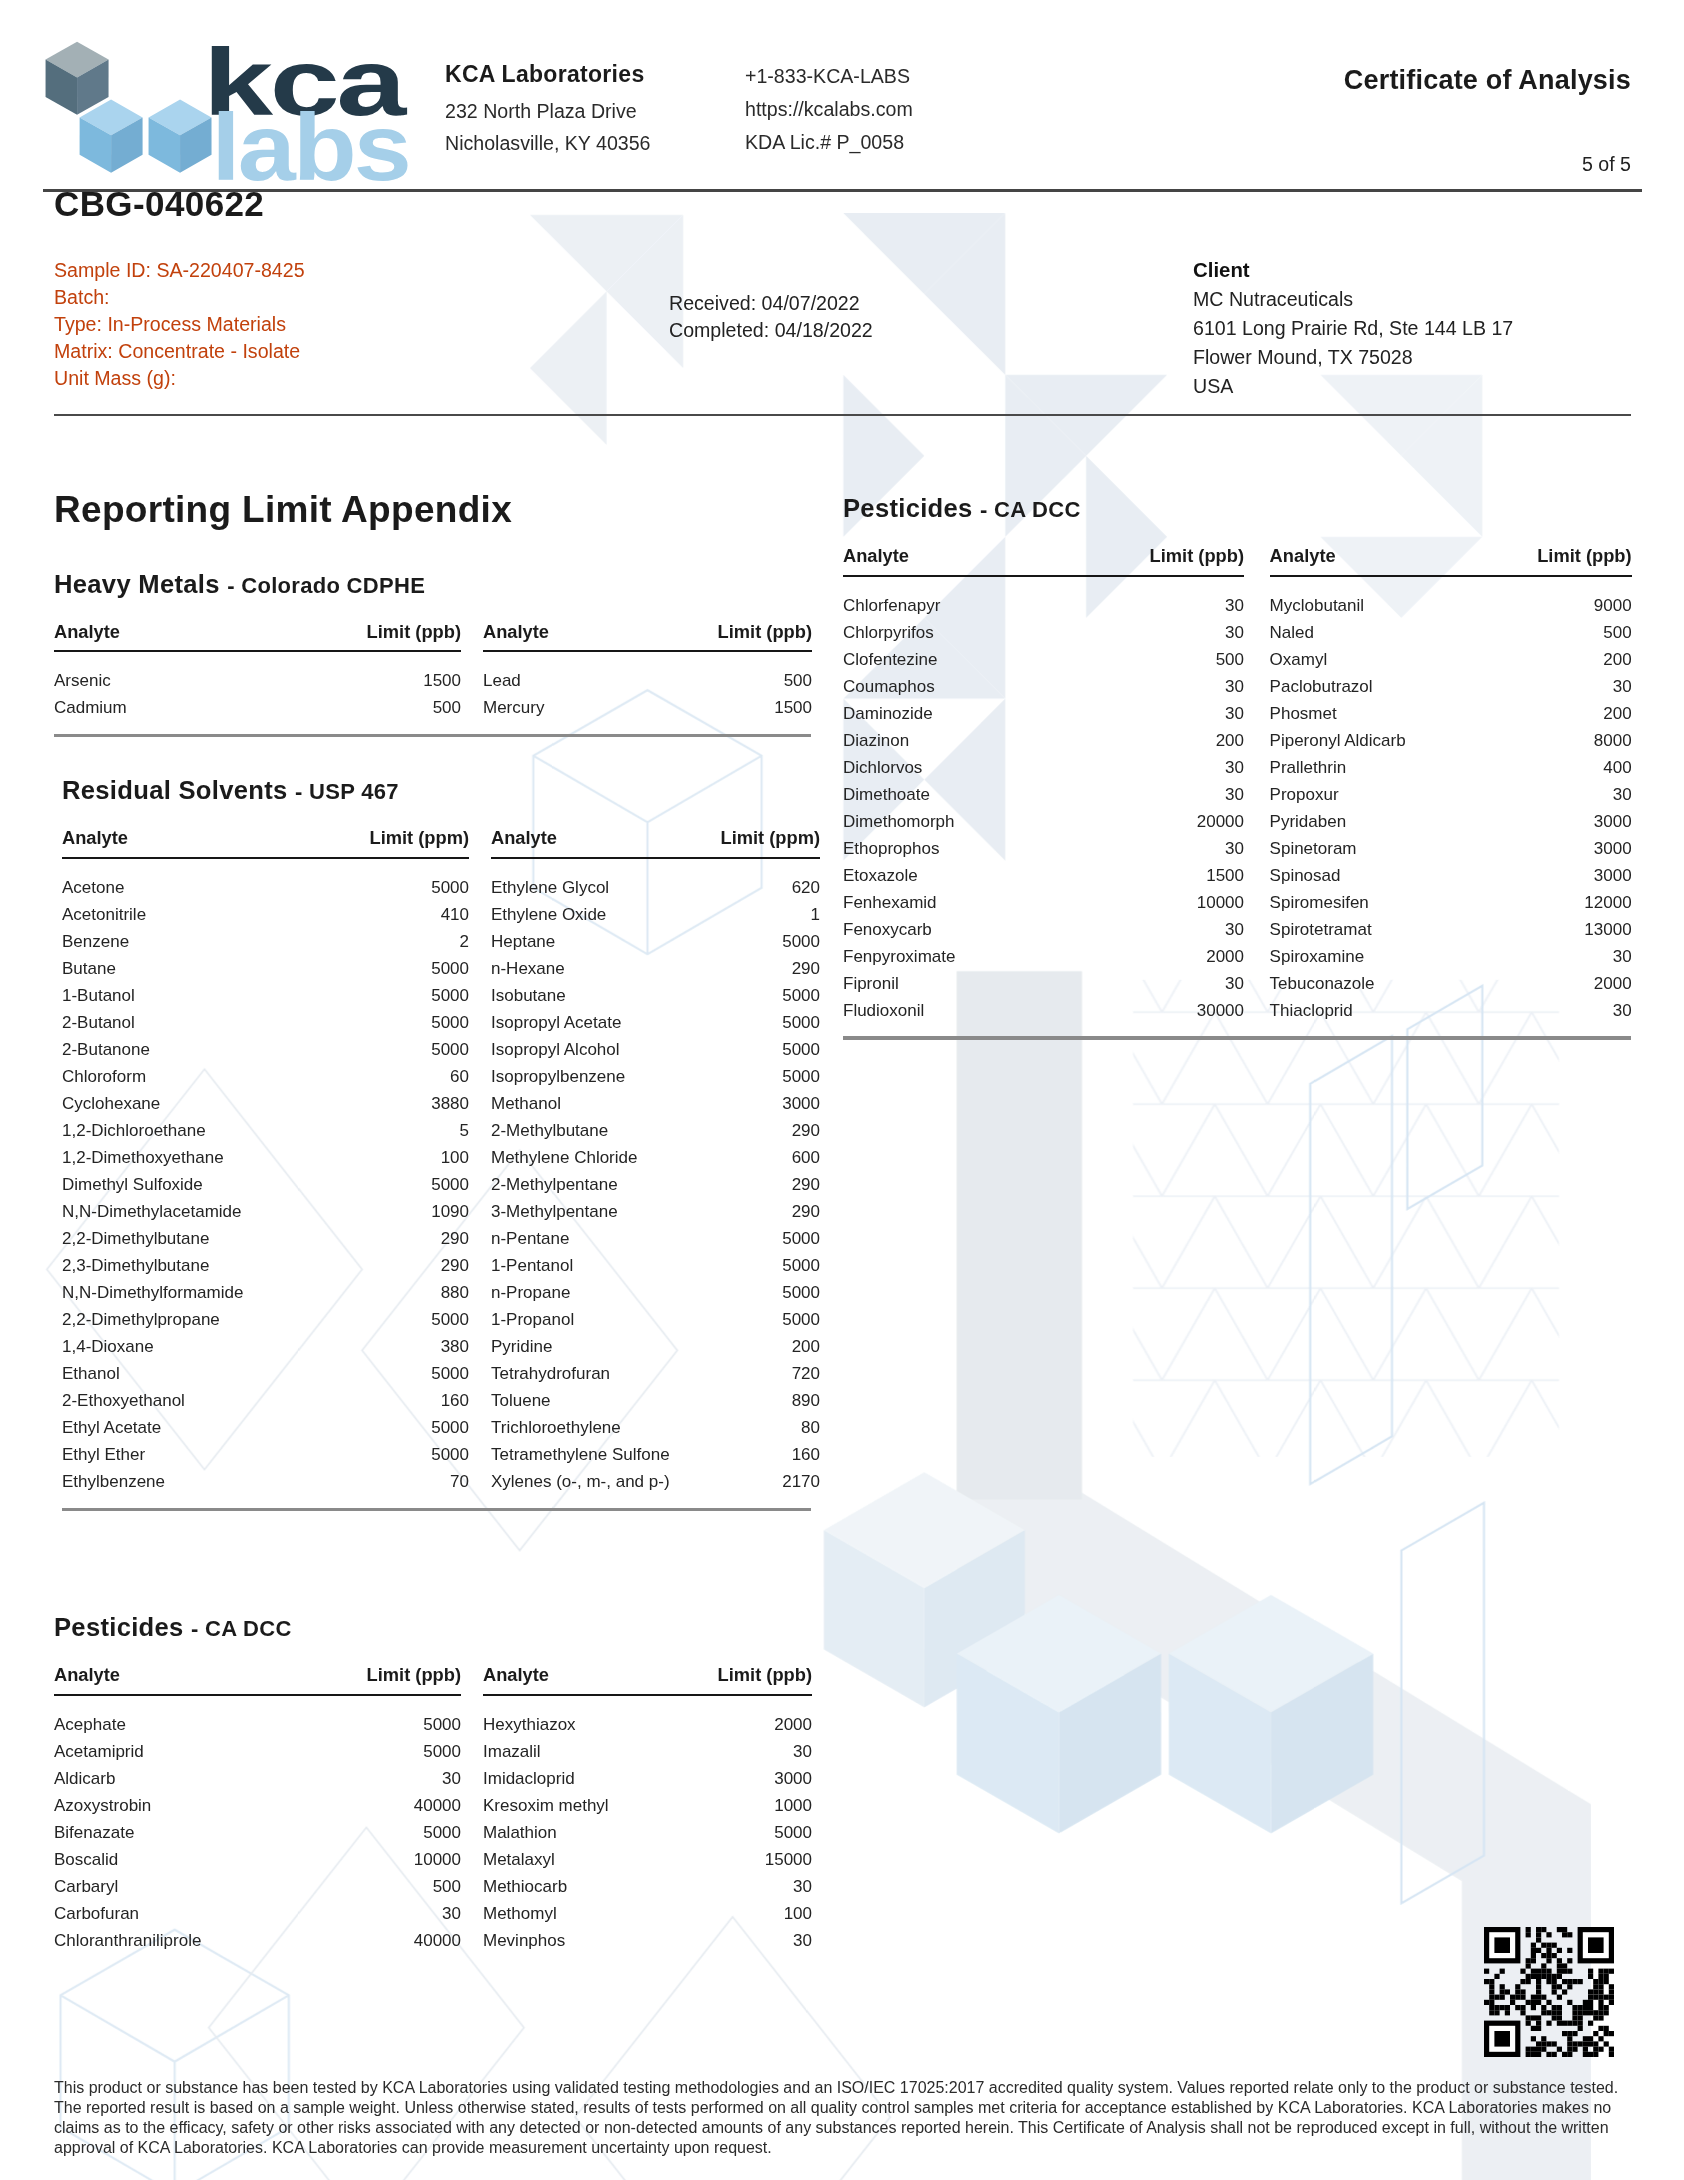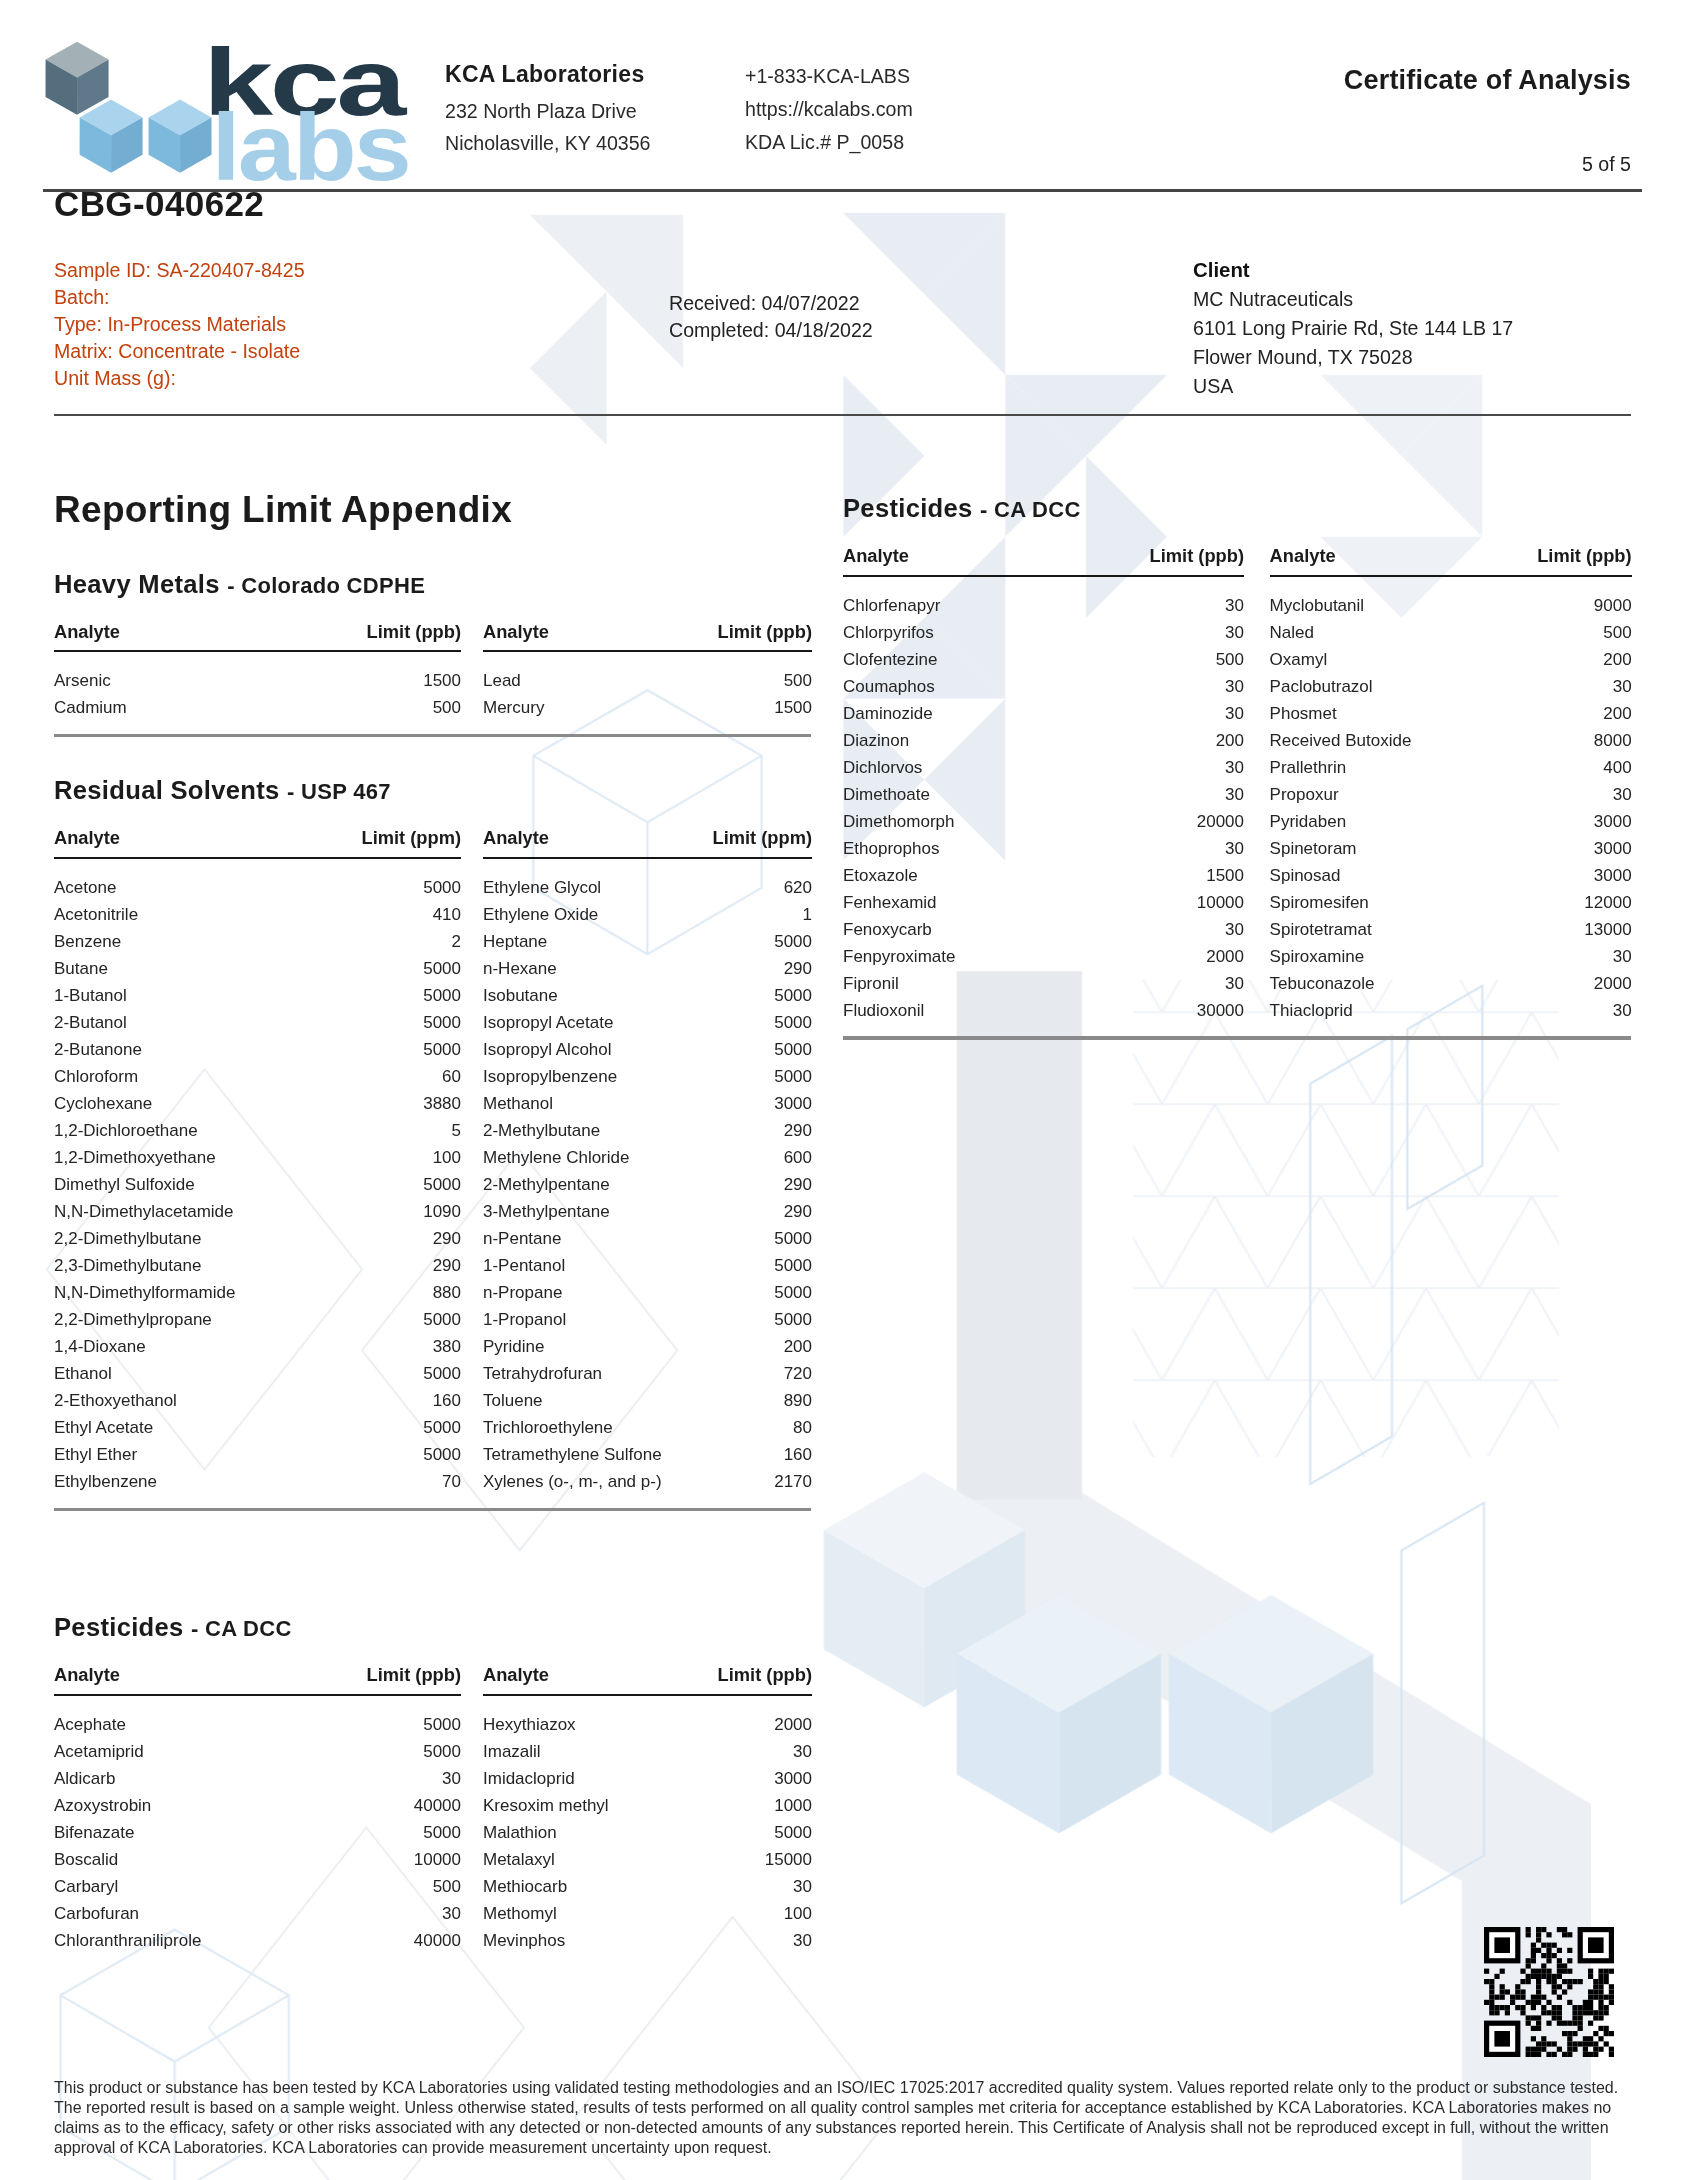--- a/index.html
+++ b/index.html
@@ -41,21 +41,21 @@
   .col-left .thead,.col-left .trow{grid-template-columns:279px 128px 22px 201px 128px;}
   .col-right .thead,.col-right .trow{grid-template-columns:273px 128px 25.6px 234px 128px;}
   .thead span{font-size:18.3px;font-weight:bold;padding-bottom:7.7px;border-bottom:2.6px solid #161616;}
   .thead span.gap{border-bottom:none;}
   .thead .num,.trow .num{text-align:right;}
   .tbody{padding-top:19px;}
   .trow{height:27px;}
   .trow span{font-size:17px;white-space:nowrap;color:#242424;}
   .tbl-rule{height:3.4px;background:#8a8a8a;margin-top:8.5px;}
   .sec-block{margin-bottom:39px;}
-  .sec-block.solvents{margin-bottom:102px;}
+  .sec-block.solvents{margin-bottom:102px;margin-left:8px;}
 
   
   .qr{position:absolute;left:1484px;top:1927px;width:130px;height:130px;}
   .footer{
     position:absolute;left:54px;right:54px;top:2078px;
     font-size:16px;line-height:20px;color:#2b2b2b;text-align:left;
   }
 </style>
 </head>
 <body>
@@ -543,21 +543,21 @@
               <span class="an">Daminozide</span>
               <span class="num">30</span>
               <span class="gap"></span>
               <span class="an">Phosmet</span>
               <span class="num">200</span>
             </div>
             <div class="trow">
               <span class="an">Diazinon</span>
               <span class="num">200</span>
               <span class="gap"></span>
-              <span class="an">Received Butoxide</span>
+              <span class="an">Piperonyl Aldicarb</span>
               <span class="num">8000</span>
             </div>
             <div class="trow">
               <span class="an">Dichlorvos</span>
               <span class="num">30</span>
               <span class="gap"></span>
               <span class="an">Prallethrin</span>
               <span class="num">400</span>
             </div>
             <div class="trow">

